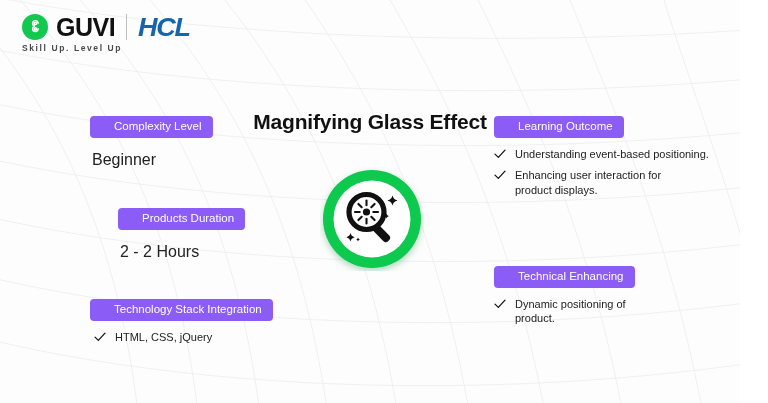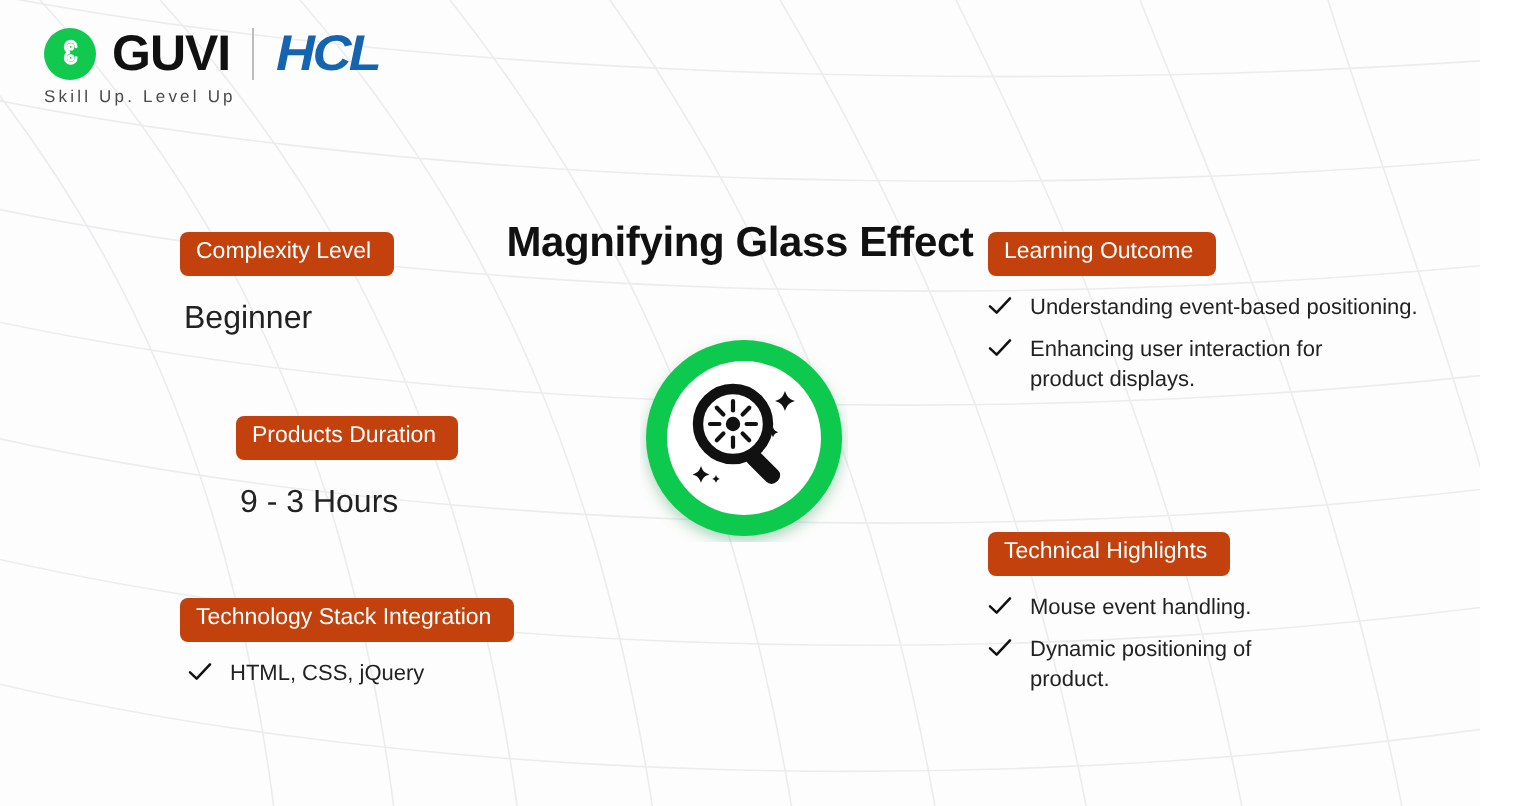--- a/index.html
+++ b/index.html
@@ -73,42 +73,42 @@
     transform: scaleX(1.08);
     transform-origin: left center;
   }
   #tagline {
     position: absolute;
     left: 22px;
     top: 43px;
     font-size: 8.5px;
     letter-spacing: 1.6px;
     color: #4a4a4a;
-    font-weight: normal;
+    font-weight: bold;
   }
   
   #page-title {
     position: absolute;
     left: 0;
     right: 0;
     top: 66px;
     text-align: center;
     font-size: 21px;
     font-weight: bold;
     color: #111111;
     letter-spacing: -0.2px;
     margin-top: 44px;
   }
   
   .badge {
     display: inline-block;
-    background: #c2410c;
+    background: #8b5cf6;
     color: #ffffff;
     font-size: 11.5px;
-    padding: 4px 11px 5px 8px;
+    padding: 4px 11px 5px 24px;
     border-radius: 4px;
     line-height: 1.1;
     white-space: nowrap;
   }
   .block {
     position: absolute;
   }
   .plain-text {
     font-size: 16px;
     color: #222222;
@@ -203,21 +203,21 @@
 
   <div id="page-title">Magnifying Glass Effect</div>
 
   <div class="block" id="block-complexity">
     <span class="badge">Complexity Level</span>
     <div class="plain-text">Beginner</div>
   </div>
 
   <div class="block" id="block-duration">
     <span class="badge">Products Duration</span>
-    <div class="plain-text">9  - 3 Hours</div>
+    <div class="plain-text">2  - 2 Hours</div>
   </div>
 
   <div class="block" id="block-learning">
     <span class="badge">Learning Outcome</span>
     <ul class="check-list">
       <li>
         <span class="check-icon">
           <svg width="12" height="10" viewBox="0 0 14 12">
               <path d="M1 6.2 L5 10 L13 1.4" stroke="#111" stroke-width="1.5" fill="none" stroke-linecap="round" stroke-linejoin="round"></path>
             </svg>
@@ -243,30 +243,22 @@
           <svg width="12" height="10" viewBox="0 0 14 12">
               <path d="M1 6.2 L5 10 L13 1.4" stroke="#111" stroke-width="1.5" fill="none" stroke-linecap="round" stroke-linejoin="round"></path>
             </svg>
         </span>
         <span class="li-text">HTML, CSS, jQuery</span>
       </li>
     </ul>
   </div>
 
   <div class="block" id="block-highlights">
-    <span class="badge">Technical Highlights</span>
+    <span class="badge">Technical Enhancing</span>
     <ul class="check-list">
-      <li>
-        <span class="check-icon">
-          <svg width="12" height="10" viewBox="0 0 14 12">
-              <path d="M1 6.2 L5 10 L13 1.4" stroke="#111" stroke-width="1.5" fill="none" stroke-linecap="round" stroke-linejoin="round"></path>
-            </svg>
-        </span>
-        <span class="li-text">Mouse event handling.</span>
-      </li>
       <li>
         <span class="check-icon">
           <svg width="12" height="10" viewBox="0 0 14 12">
               <path d="M1 6.2 L5 10 L13 1.4" stroke="#111" stroke-width="1.5" fill="none" stroke-linecap="round" stroke-linejoin="round"></path>
             </svg>
         </span>
         <span class="li-text" style="max-width:120px">Dynamic positioning of product.</span>
       </li>
     </ul>
   </div>

